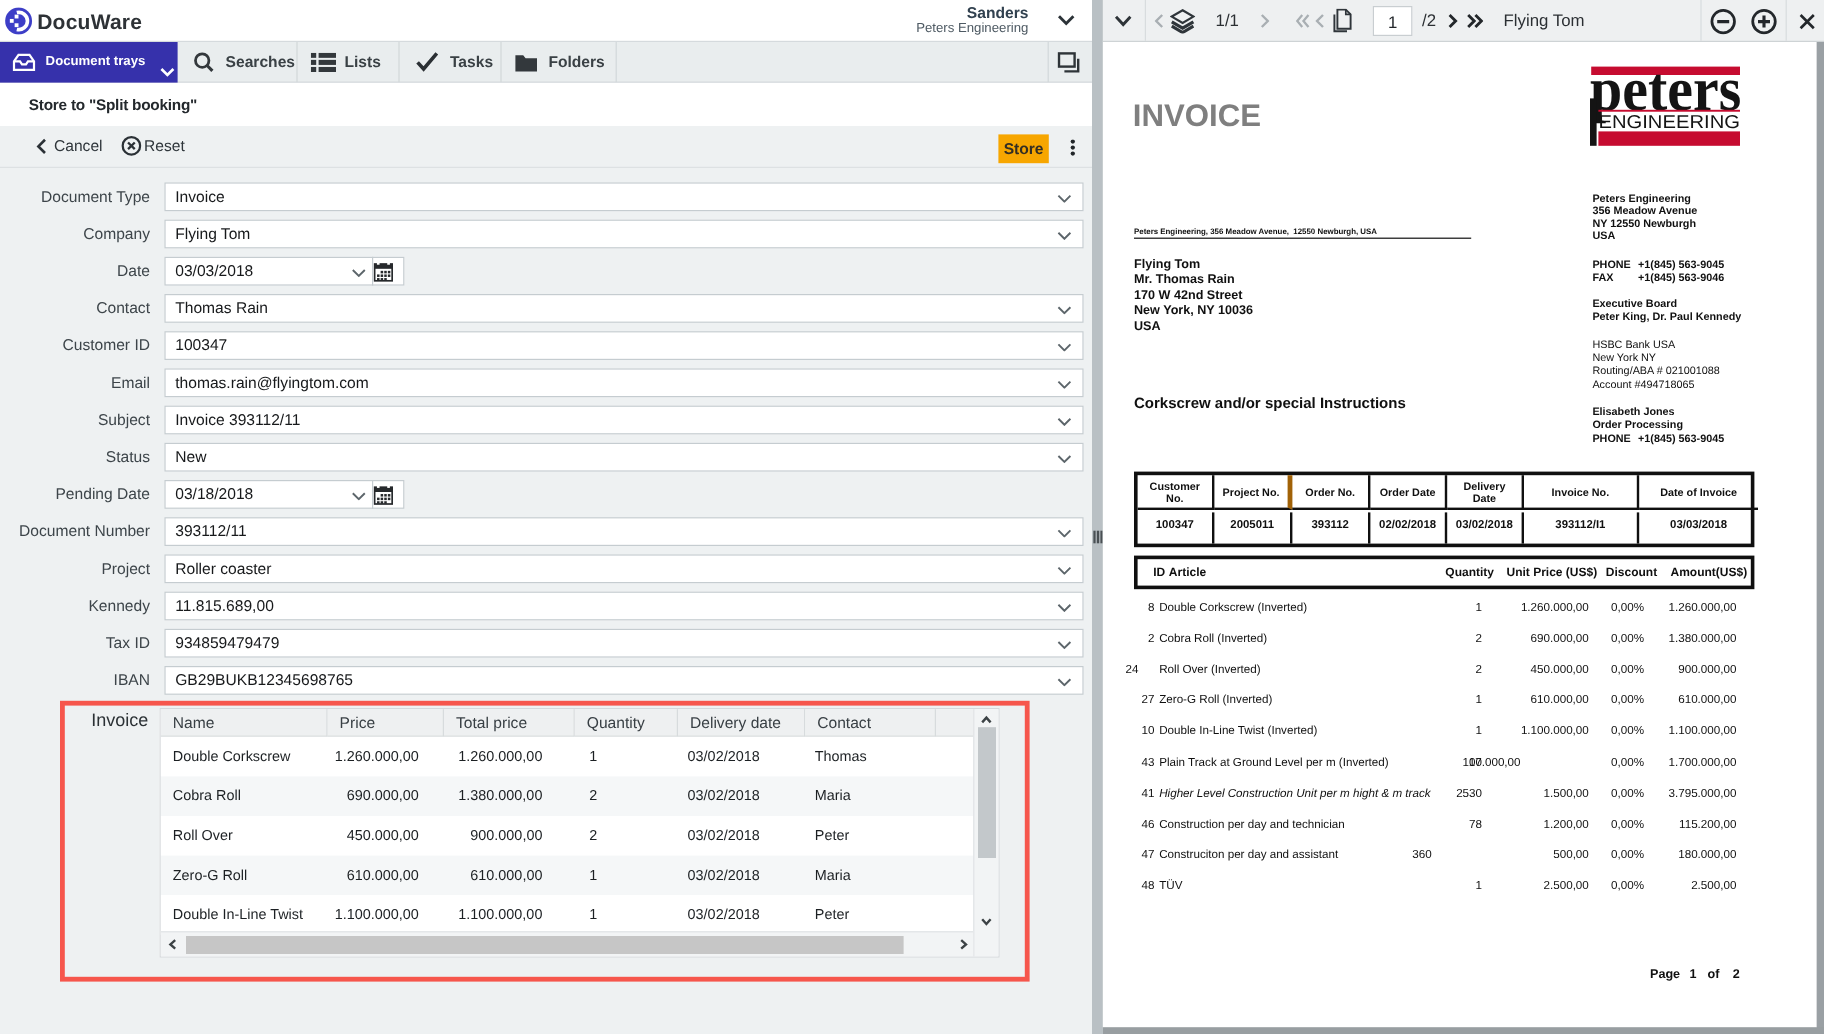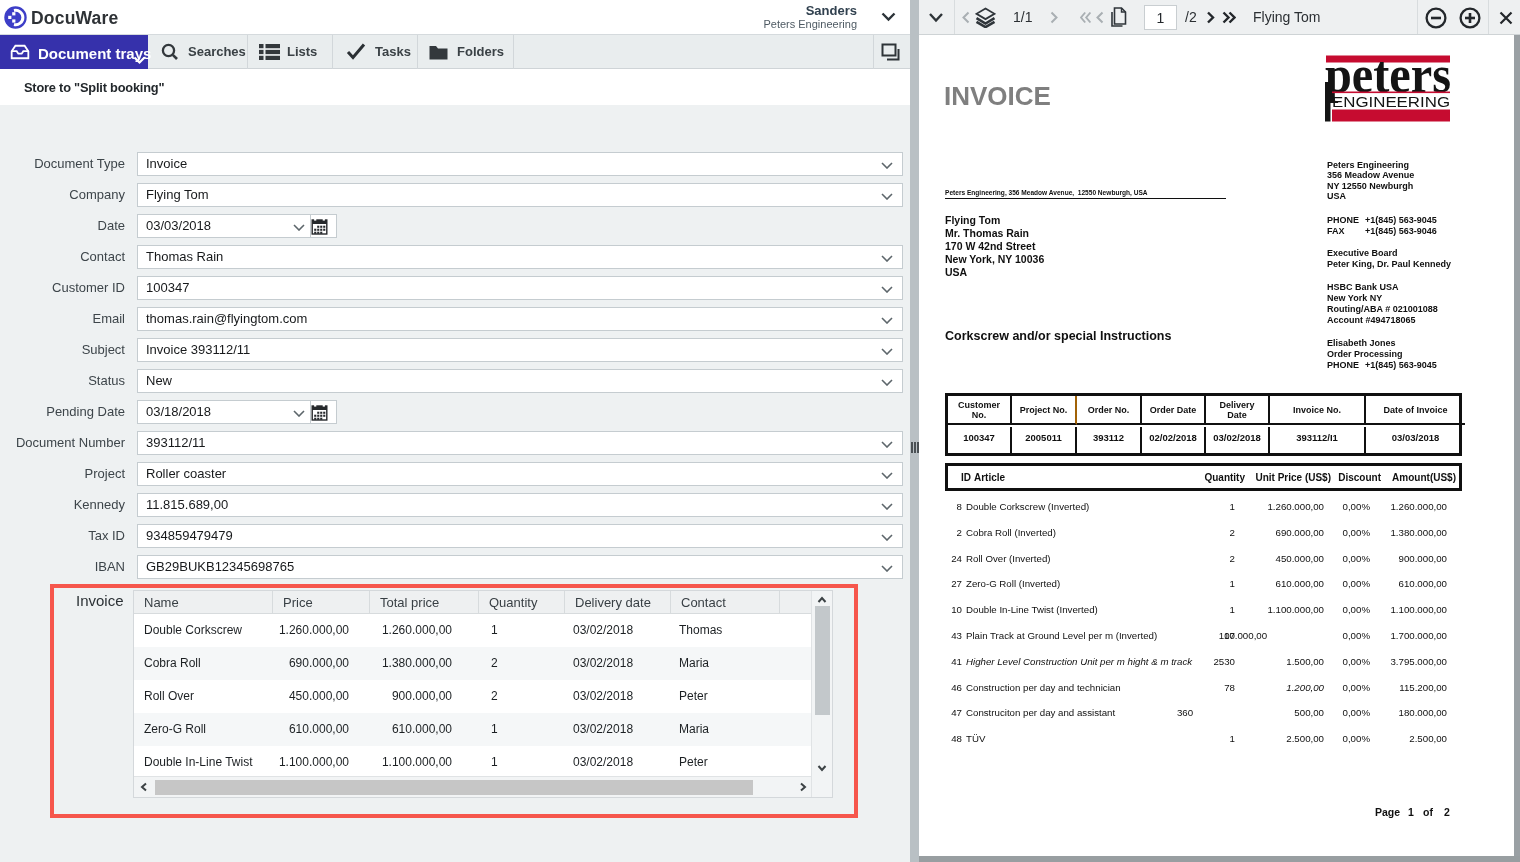--- a/index.html
+++ b/index.html
@@ -12,21 +12,21 @@
 #topbar { position:absolute; left:0; top:0; width:910px; height:35px; background:#fff; border-bottom:1px solid #d5dadd; }
 #dwname { position:absolute; left:31px; top:8px; font-size:17.5px; font-weight:bold; color:#2e3236; letter-spacing:0.2px; }
 #user { position:absolute; right:53px; top:3px; text-align:right; }
 #user .u1 { font-size:13px; font-weight:bold; color:#31414f; line-height:15px; }
 #user .u2 { font-size:11px; color:#4e5a63; line-height:13px; }
 
 #nav { position:absolute; left:0; top:35px; width:910px; height:34px; background:#e9edee; border-bottom:1px solid #cfd4d7; }
 .tab { position:absolute; top:0; height:34px; border-right:1px solid #d2d7da; }
 .tab .tx { position:absolute; font-size:13px; font-weight:bold; color:#3a4145; top:9px; white-space:nowrap; }
 #tab0 { left:0; width:148px; background:#3631ab; border-right:none; }
-#tab0 .tx { color:#fff; left:38px; font-size:15px; top:10px; }
+#tab0 .tx { color:#fff; left:38px; font-size:11px; top:10px; }
 #tab1 { left:149px; width:99px; }
 #tab1 .tx { left:39px; }
 #tab2 { left:249px; width:84px; }
 #tab2 .tx { left:38px; }
 #tab3 { left:334px; width:84px; }
 #tab3 .tx { left:41px; }
 #tab4 { left:419px; width:95px; }
 #tab4 .tx { left:38px; }
 #navright { position:absolute; left:873px; top:0; width:37px; height:34px; border-left:1px solid #d2d7da; }
 
@@ -136,20 +136,37 @@
     <div id="navright">
       <svg style="position:absolute;left:7px;top:8px" width="20" height="18" viewBox="0 0 20 18">
           <rect x="1.5" y="1.5" width="13" height="11" fill="none" stroke="#2e3438" stroke-width="2"></rect>
           <path d="M17.5,6 L17.5,16.5 L6,16.5" fill="none" stroke="#2e3438" stroke-width="2"></path>
         </svg>
     </div>
   </div>
   <div id="titlebar">
       <div class="t">Store to "Split booking"</div>
     </div>
+  <div id="actionbar">
+    <svg style="position:absolute;left:30px;top:10px" width="9" height="14" viewBox="0 0 9 14">
+        <path d="M7.5,1.5 L2,7 L7.5,12.5" fill="none" stroke="#2b3136" stroke-width="2.2"></path>
+      </svg>
+    <div id="cancel">Cancel</div>
+    <svg style="position:absolute;left:101px;top:8px" width="17" height="17" viewBox="0 0 17 17">
+        <circle cx="8.5" cy="8.5" r="7.3" fill="none" stroke="#2b3136" stroke-width="1.9"></circle>
+        <path d="M5.7,5.7 L11.3,11.3 M11.3,5.7 L5.7,11.3" stroke="#2b3136" stroke-width="1.9"></path>
+      </svg>
+    <div id="reset">Reset</div>
+    <div id="storebtn">Store</div>
+    <svg style="position:absolute;left:891px;top:11px" width="6" height="14" viewBox="0 0 6 14">
+        <circle cx="3" cy="2" r="1.8" fill="#212629"></circle>
+        <circle cx="3" cy="7" r="1.8" fill="#212629"></circle>
+        <circle cx="3" cy="12" r="1.8" fill="#212629"></circle>
+      </svg>
+  </div>
   <div id="form">
     <div class="frow" style="top:12px">
         <div class="flabel">Document Type</div>
         <div class="finput">Invoice<svg class="chev" viewBox="0 0 12 7">
             <path d="M1,1 L6,6 L11,1" fill="none" stroke="#5d666b" stroke-width="1.6"></path>
           </svg></div>
       </div>
     <div class="frow" style="top:43px">
         <div class="flabel">Company</div>
         <div class="finput">Flying Tom<svg class="chev" viewBox="0 0 12 7">
@@ -349,30 +366,30 @@
   <rect x="2" y="1.5" width="124" height="7" fill="#c60c30"></rect>
   <text x="1" y="38" font-family="Liberation Serif, serif" font-size="52" font-weight="bold" fill="#141414" textLength="126" lengthAdjust="spacingAndGlyphs">peters</text>
   <rect x="8" y="37.5" width="118" height="1.6" fill="#c60c30"></rect>
   <text x="8" y="52.5" font-family="Liberation Sans, sans-serif" font-size="15.5" fill="#141414" textLength="118" lengthAdjust="spacingAndGlyphs">ENGINEERING</text>
   <rect x="8" y="55.5" width="118" height="12" fill="#c60c30"></rect>
   <rect x="1" y="28" width="5.5" height="39.5" fill="#141414"></rect>
 </svg>
     <div style="position:absolute;left:408px;top:124.5px;font-size:9px;font-weight:bold;line-height:10.6px;color:#101010;white-space:nowrap;">Peters Engineering<br>356 Meadow Avenue<br>NY 12550 Newburgh<br>USA</div>
     <div style="position:absolute;left:408px;top:179.5px;font-size:9px;font-weight:bold;line-height:11.3px;color:#101010;white-space:nowrap;"><span style="display:inline-block;width:38px">PHONE</span>+1(845) 563-9045<br><span style="display:inline-block;width:38px">FAX</span>+1(845) 563-9046</div>
     <div style="position:absolute;left:408px;top:213px;font-size:9px;font-weight:bold;line-height:11.3px;color:#101010;white-space:nowrap;">Executive Board<br>Peter King, Dr. Paul Kennedy</div>
-    <div style="position:absolute;left:408px;top:246.5px;font-size:9px;font-weight:bold;line-height:11px;color:#101010;white-space:nowrap;">HSBC Bank USA<br>New York NY<br>Routing/ABA # 021001088<br>Account #494718065</div>
+    <div style="position:absolute;left:408px;top:246.5px;font-size:9px;font-weight:normal;line-height:11px;color:#101010;white-space:nowrap;">HSBC Bank USA<br>New York NY<br>Routing/ABA # 021001088<br>Account #494718065</div>
     <div style="position:absolute;left:408px;top:302.5px;font-size:9px;font-weight:bold;line-height:11px;color:#101010;white-space:nowrap;">Elisabeth Jones<br>Order Processing<br><span style="display:inline-block;width:38px">PHONE</span>+1(845) 563-9045</div>
     <div style="position:absolute;left:26px;top:162.5px;width:281px;height:0;border-bottom:1.4px solid #101010;"></div>
       <div style="position:absolute;left:26px;top:153.5px;font-size:9px;font-weight:bold;color:#101010;white-space:nowrap;transform:scale(0.73);transform-origin:left top;">Peters Engineering, 356 Meadow Avenue,&nbsp; 12550 Newburgh, USA</div>
     <div style="position:absolute;left:26px;top:178.5px;font-size:10.5px;font-weight:bold;line-height:13.1px;color:#101010;white-space:nowrap;">Flying Tom<br>Mr. Thomas Rain<br>170 W 42nd Street<br>New York, NY 10036<br>USA</div>
     <div style="position:absolute;left:26px;top:293.5px;font-size:12.5px;font-weight:bold;color:#101010;">Corkscrew and/or special Instructions</div>
     <div style="position:absolute;left:26px;top:358px;width:517px;height:63px;border:3px solid #101010;">
     <div style="position:absolute;left:0px;top:0;width:64px;height:29px;border-right:2px solid #101010;border-bottom:2px solid #101010;font-size:9px;font-weight:bold;text-align:center;display:flex;align-items:center;justify-content:center;line-height:10px;color:#101010;">Customer<br>No.</div>
     <div style="position:absolute;left:0px;top:31px;width:64px;height:26px;border-right:2px solid #101010;font-size:9.5px;text-align:center;line-height:22px;color:#101010;font-weight:bold;">100347</div>
-    <div style="position:absolute;left:64px;top:0;width:65px;height:29px;border-right:2px solid #a16207;border-bottom:2px solid #101010;font-size:9px;font-weight:bold;text-align:center;display:flex;align-items:center;justify-content:center;line-height:10px;color:#101010;">Project No.</div>
+    <div style="position:absolute;left:64px;top:0;width:65px;height:29px;border-right:4px solid #a16207;border-bottom:2px solid #101010;font-size:9px;font-weight:bold;text-align:center;display:flex;align-items:center;justify-content:center;line-height:10px;color:#101010;">Project No.</div>
     <div style="position:absolute;left:64px;top:31px;width:65px;height:26px;border-right:2px solid #101010;font-size:9.5px;text-align:center;line-height:22px;color:#101010;font-weight:bold;">2005011</div>
     <div style="position:absolute;left:129px;top:0;width:65px;height:29px;border-right:2px solid #101010;border-bottom:2px solid #101010;font-size:9px;font-weight:bold;text-align:center;display:flex;align-items:center;justify-content:center;line-height:10px;color:#101010;">Order No.</div>
     <div style="position:absolute;left:129px;top:31px;width:65px;height:26px;border-right:2px solid #101010;font-size:9.5px;text-align:center;line-height:22px;color:#101010;font-weight:bold;">393112</div>
     <div style="position:absolute;left:194px;top:0;width:64px;height:29px;border-right:2px solid #101010;border-bottom:2px solid #101010;font-size:9px;font-weight:bold;text-align:center;display:flex;align-items:center;justify-content:center;line-height:10px;color:#101010;">Order Date</div>
     <div style="position:absolute;left:194px;top:31px;width:64px;height:26px;border-right:2px solid #101010;font-size:9.5px;text-align:center;line-height:22px;color:#101010;font-weight:bold;">02/02/2018</div>
     <div style="position:absolute;left:258px;top:0;width:64px;height:29px;border-right:2px solid #101010;border-bottom:2px solid #101010;font-size:9px;font-weight:bold;text-align:center;display:flex;align-items:center;justify-content:center;line-height:10px;color:#101010;">Delivery<br>Date</div>
     <div style="position:absolute;left:258px;top:31px;width:64px;height:26px;border-right:2px solid #101010;font-size:9.5px;text-align:center;line-height:22px;color:#101010;font-weight:bold;">03/02/2018</div>
     <div style="position:absolute;left:322px;top:0;width:96px;height:29px;border-right:2px solid #101010;border-bottom:2px solid #101010;font-size:9px;font-weight:bold;text-align:center;display:flex;align-items:center;justify-content:center;line-height:10px;color:#101010;">Invoice No.</div>
     <div style="position:absolute;left:322px;top:31px;width:96px;height:26px;border-right:2px solid #101010;font-size:9.5px;text-align:center;line-height:22px;color:#101010;font-weight:bold;">393112/I1</div>
     <div style="position:absolute;left:418px;top:0;width:99px;height:29px;border-bottom:2px solid #101010;font-size:9px;font-weight:bold;text-align:center;display:flex;align-items:center;justify-content:center;line-height:10px;color:#101010;">Date of Invoice</div>
@@ -396,21 +413,21 @@
     </div>
     <div style="position:absolute;left:0;top:491.8px;width:595px;height:13px;font-size:9.7px;color:#101010;">
       <span style="position:absolute;left:19px;width:24px;text-align:right;">2</span>
       <span style="position:absolute;left:47px;white-space:nowrap;">Cobra Roll (Inverted)</span>
       <span style="position:absolute;left:216px;width:100px;text-align:right;">2</span>
       <span style="position:absolute;left:305px;width:100px;text-align:right;">690.000,00</span>
       <span style="position:absolute;left:371px;width:80px;text-align:right;">0,00%</span>
       <span style="position:absolute;left:428px;width:100px;text-align:right;">1.380.000,00</span>
     </div>
     <div style="position:absolute;left:0;top:517.6px;width:595px;height:13px;font-size:9.7px;color:#101010;">
-      <span style="position:absolute;left:19px;width:24px;text-align:right;">24</span>
+      <span style="position:absolute;left:19px;width:24px;text-align:left;">24</span>
       <span style="position:absolute;left:47px;white-space:nowrap;">Roll Over (Inverted)</span>
       <span style="position:absolute;left:216px;width:100px;text-align:right;">2</span>
       <span style="position:absolute;left:305px;width:100px;text-align:right;">450.000,00</span>
       <span style="position:absolute;left:371px;width:80px;text-align:right;">0,00%</span>
       <span style="position:absolute;left:428px;width:100px;text-align:right;">900.000,00</span>
     </div>
     <div style="position:absolute;left:0;top:543.4px;width:595px;height:13px;font-size:9.7px;color:#101010;">
       <span style="position:absolute;left:19px;width:24px;text-align:right;">27</span>
       <span style="position:absolute;left:47px;white-space:nowrap;">Zero-G Roll (Inverted)</span>
       <span style="position:absolute;left:216px;width:100px;text-align:right;">1</span>
@@ -439,21 +456,21 @@
       <span style="position:absolute;left:47px;white-space:nowrap;font-style:italic;">Higher Level Construction Unit per m hight &amp; m track</span>
       <span style="position:absolute;left:216px;width:100px;text-align:right;">2530</span>
       <span style="position:absolute;left:305px;width:100px;text-align:right;">1.500,00</span>
       <span style="position:absolute;left:371px;width:80px;text-align:right;">0,00%</span>
       <span style="position:absolute;left:428px;width:100px;text-align:right;">3.795.000,00</span>
     </div>
     <div style="position:absolute;left:0;top:646.6px;width:595px;height:13px;font-size:9.7px;color:#101010;">
       <span style="position:absolute;left:19px;width:24px;text-align:right;">46</span>
       <span style="position:absolute;left:47px;white-space:nowrap;">Construction per day and technician</span>
       <span style="position:absolute;left:216px;width:100px;text-align:right;">78</span>
-      <span style="position:absolute;left:305px;width:100px;text-align:right;font-style:italic;">1.200,00</span>
+      <span style="position:absolute;left:305px;width:100px;text-align:right;">1.200,00</span>
       <span style="position:absolute;left:371px;width:80px;text-align:right;">0,00%</span>
       <span style="position:absolute;left:428px;width:100px;text-align:right;">115.200,00</span>
     </div>
     <div style="position:absolute;left:0;top:672.4px;width:595px;height:13px;font-size:9.7px;color:#101010;">
       <span style="position:absolute;left:19px;width:24px;text-align:right;">47</span>
       <span style="position:absolute;left:47px;white-space:nowrap;">Construciton per day and assistant</span>
       <span style="position:absolute;left:216px;width:100px;text-align:center;">360</span>
       <span style="position:absolute;left:305px;width:100px;text-align:right;">500,00</span>
       <span style="position:absolute;left:371px;width:80px;text-align:right;">0,00%</span>
       <span style="position:absolute;left:428px;width:100px;text-align:right;">180.000,00</span>

